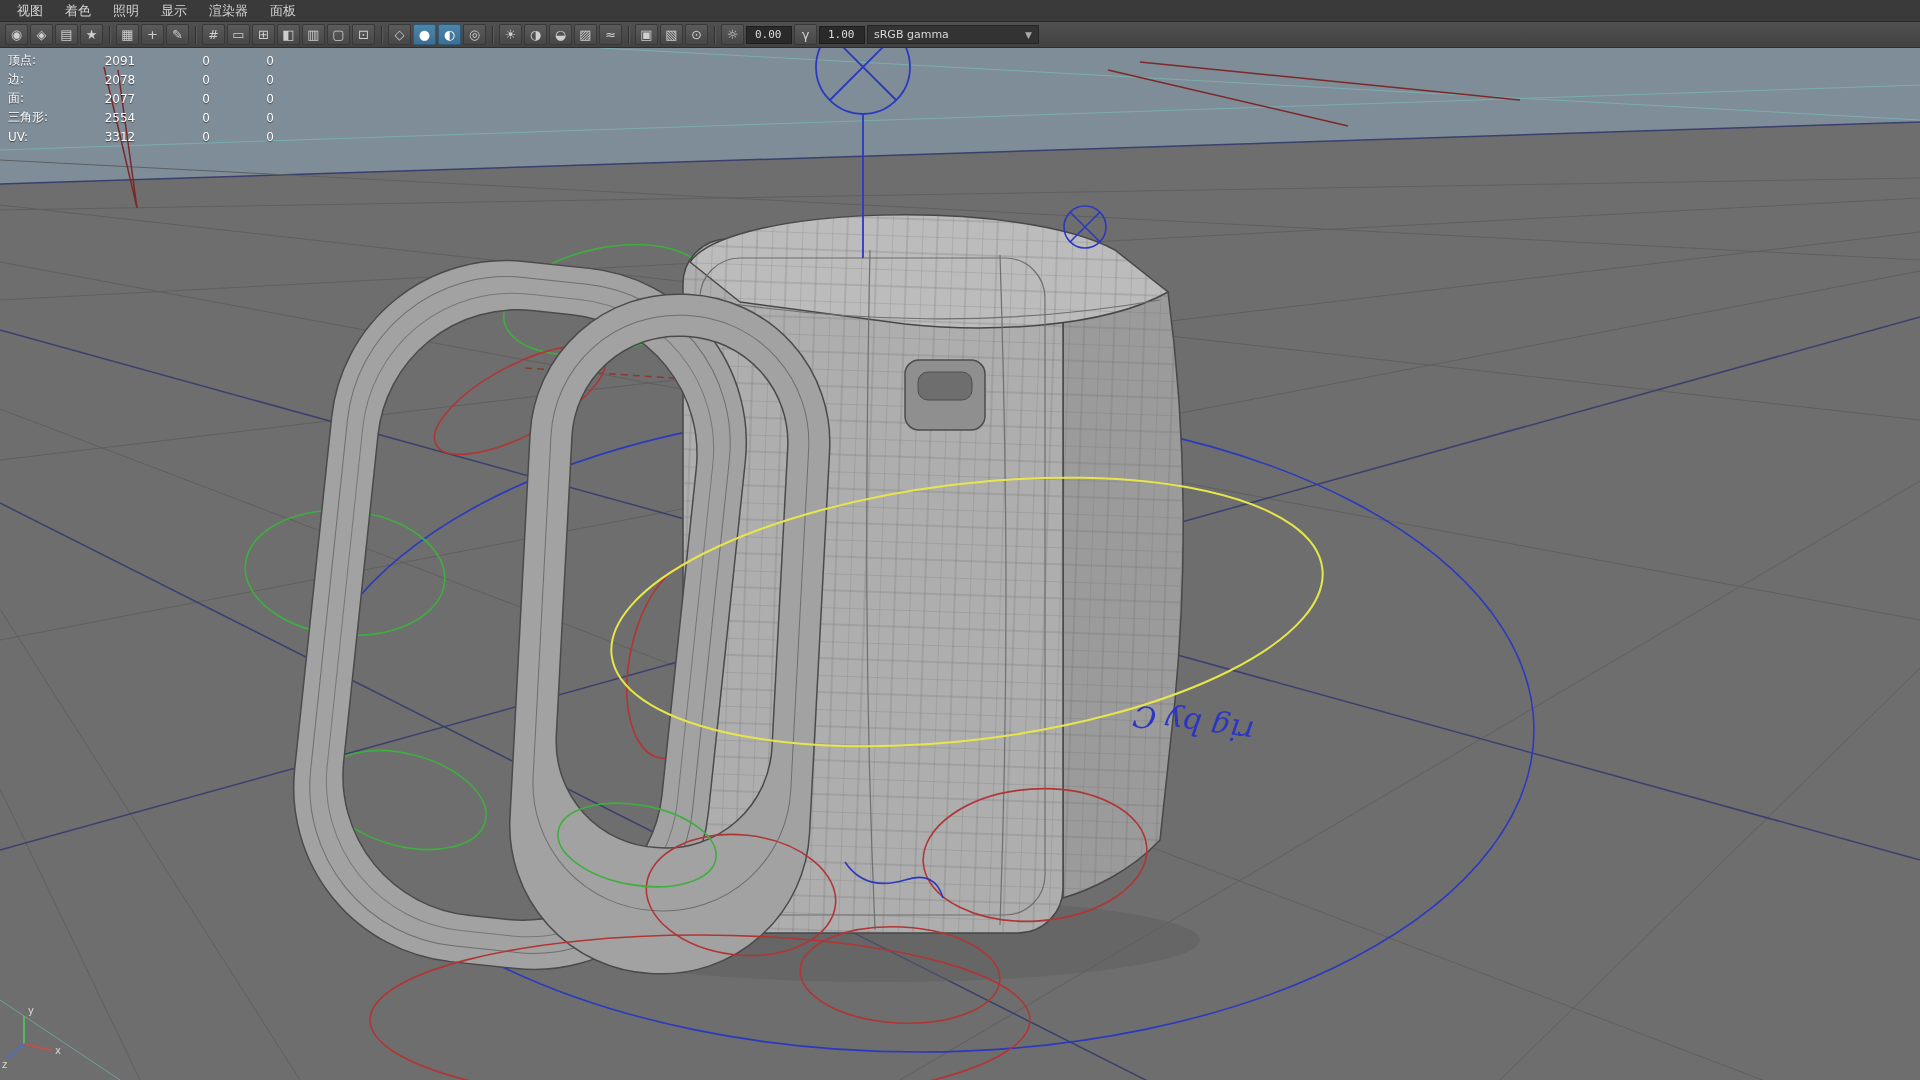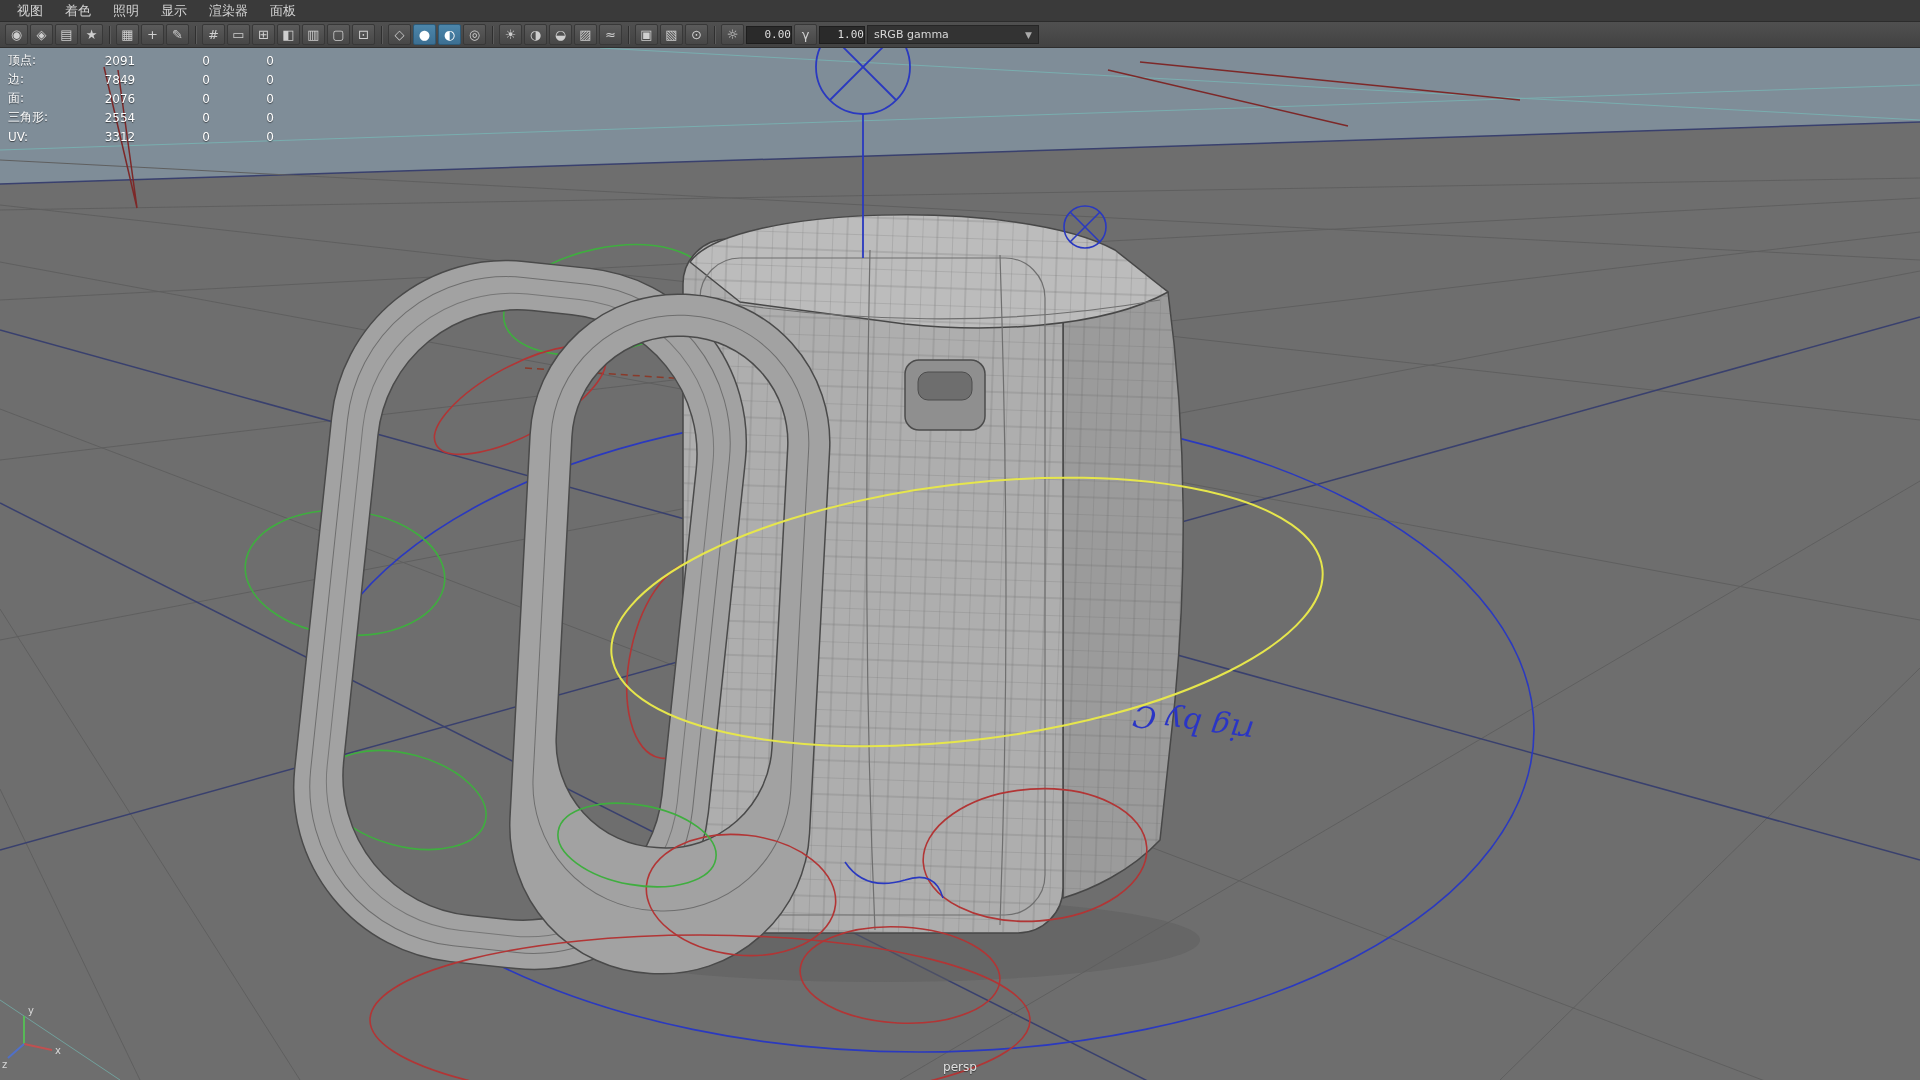--- a/index.html
+++ b/index.html
@@ -17,21 +17,21 @@
     border-bottom:1px solid #2e2e2e; display:flex; align-items:center;
     padding:0 5px; gap:2px; }
   .tb-icon { width:23px; height:21px; font-size:13px; line-height:20px;
     text-align:center; color:#cfcfcf; background:linear-gradient(#5b5b5b,#474747);
     border:1px solid #383838; border-radius:2px; cursor:default; user-select:none; }
   .tb-icon.active { background:linear-gradient(#4c86ab,#3c6f92); color:#fff;
     border-color:#2c5a78; }
   .tb-sep { width:1px; height:18px; background:#2f2f2f; margin:0 4px;
     box-shadow:1px 0 0 #5c5c5c; }
   .tb-field { width:46px; height:18px; background:#2a2a2a; color:#dedede;
-    border:1px solid #1e1e1e; font-size:11px; text-align:right; padding:0 0;
+    border:1px solid #1e1e1e; font-size:11px; padding:0 8px;
     font-family:"DejaVu Sans Mono",monospace; }
   .tb-select { height:19px; min-width:172px; background:#333; color:#d8d8d8;
     border:1px solid #262626; font-size:11px; display:flex; align-items:center;
     justify-content:space-between; padding:0 6px; gap:8px; }
   .tb-select .arrow { font-size:9px; color:#aaa; }
 
   
   .viewport { position:relative; width:1920px; height:1032px; background:#6e6e6e; }
   .viewport svg { position:absolute; left:0; top:0; }
 
@@ -105,27 +105,27 @@
 
   <div class="hud">
     <div class="hud-row">
       <span class="hud-label">顶点:</span>
       <span class="hud-val">2091</span>
       <span class="hud-z1">0</span>
       <span class="hud-z2">0</span>
     </div>
     <div class="hud-row">
       <span class="hud-label">边:</span>
-      <span class="hud-val">7849</span>
+      <span class="hud-val">2078</span>
       <span class="hud-z1">0</span>
       <span class="hud-z2">0</span>
     </div>
     <div class="hud-row">
       <span class="hud-label">面:</span>
-      <span class="hud-val">2076</span>
+      <span class="hud-val">2077</span>
       <span class="hud-z1">0</span>
       <span class="hud-z2">0</span>
     </div>
     <div class="hud-row">
       <span class="hud-label">三角形:</span>
       <span class="hud-val">2554</span>
       <span class="hud-z1">0</span>
       <span class="hud-z2">0</span>
     </div>
     <div class="hud-row">
@@ -257,14 +257,13 @@
     <g stroke-width="2" font-size="10" fill="#d8d8d8">
       <line x1="24" y1="1044" x2="24" y2="1016" stroke="#57b957"></line>
       <line x1="24" y1="1044" x2="52" y2="1050" stroke="#c05050"></line>
       <line x1="24" y1="1044" x2="8" y2="1058" stroke="#5070c8"></line>
       <text x="28" y="1014">y</text>
       <text x="55" y="1054">x</text>
       <text x="2" y="1068">z</text>
     </g>
   </svg>
 
-  <div class="camera-label">persp</div>
 </div>
 
 </body></html>

